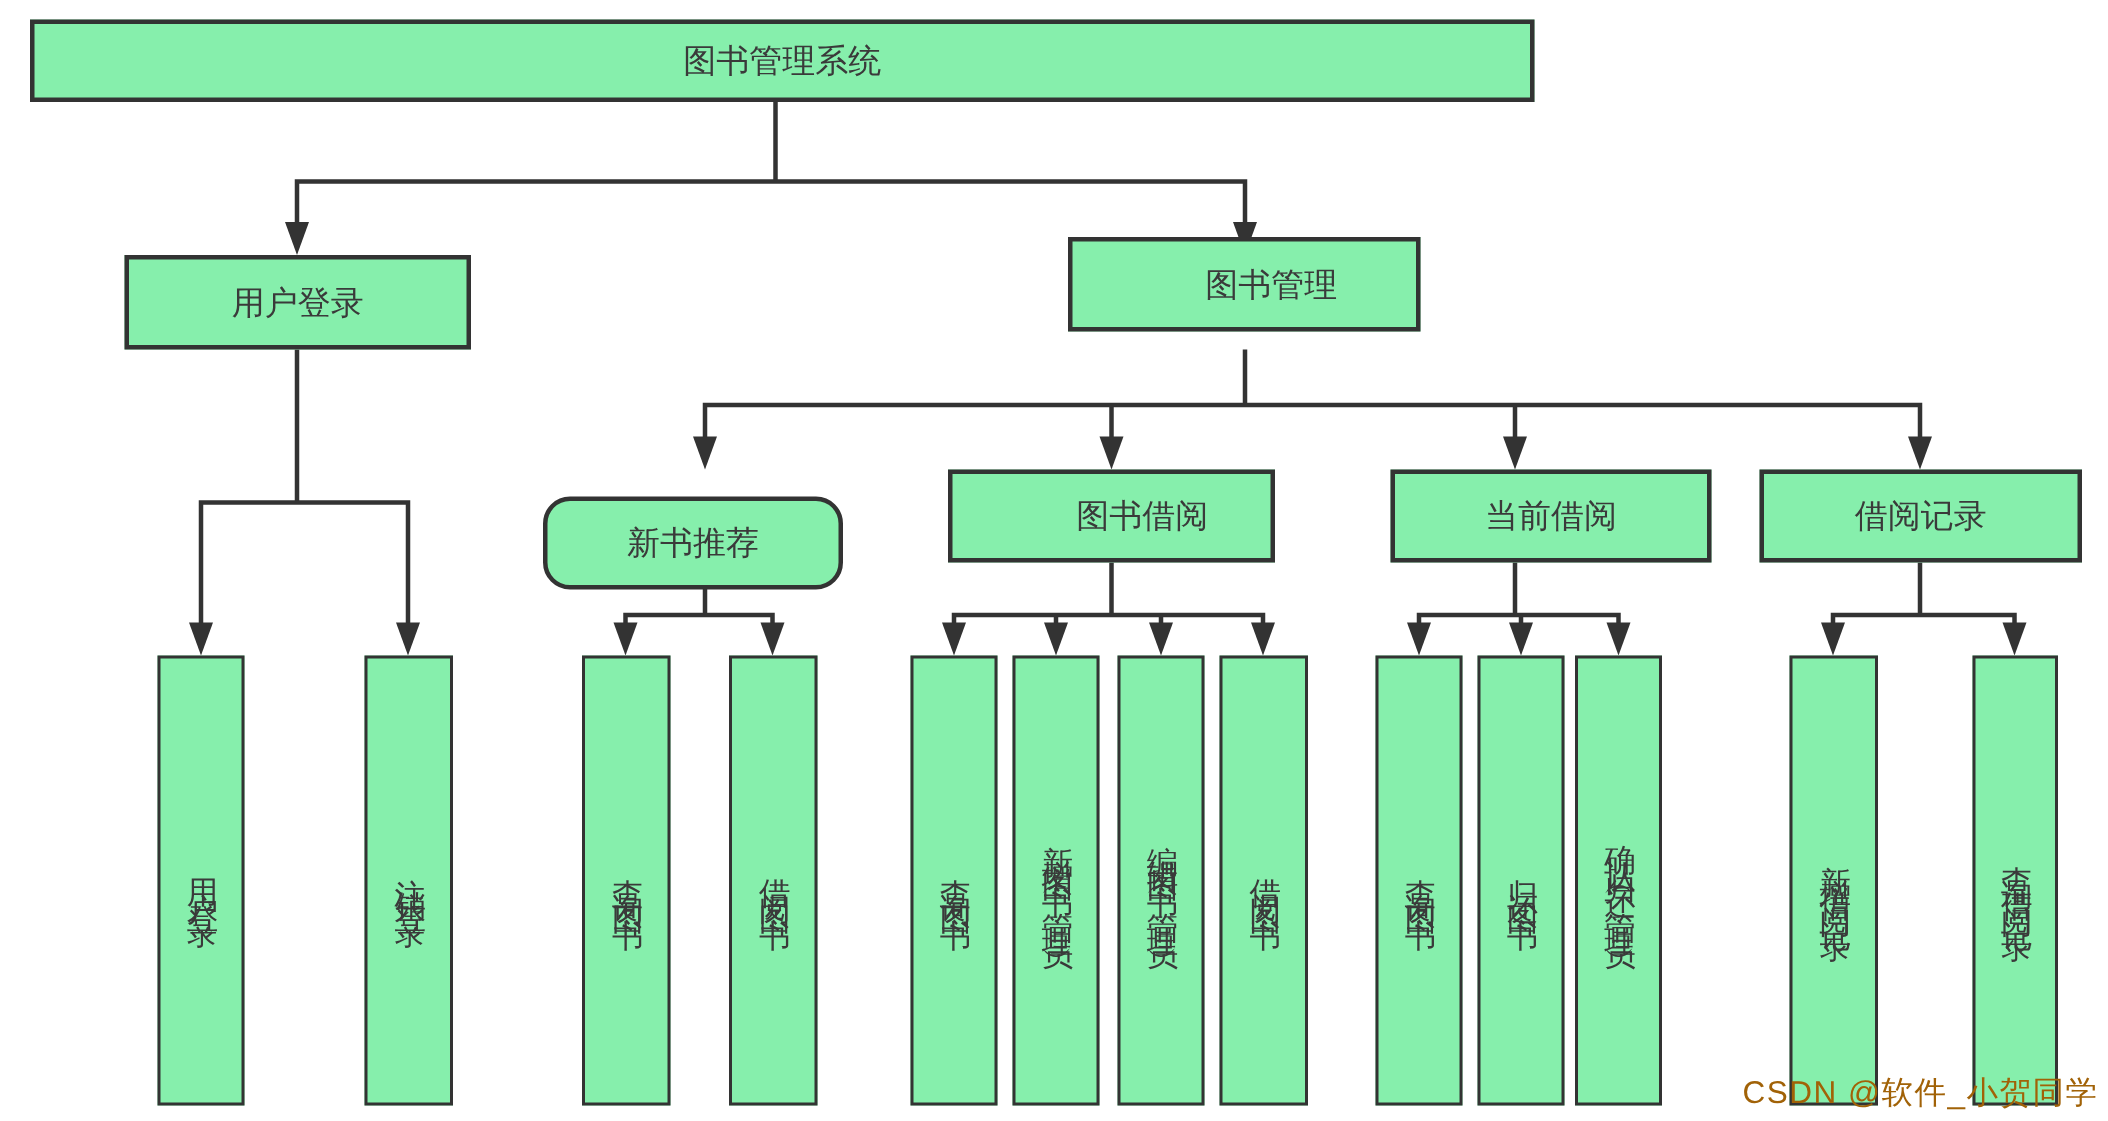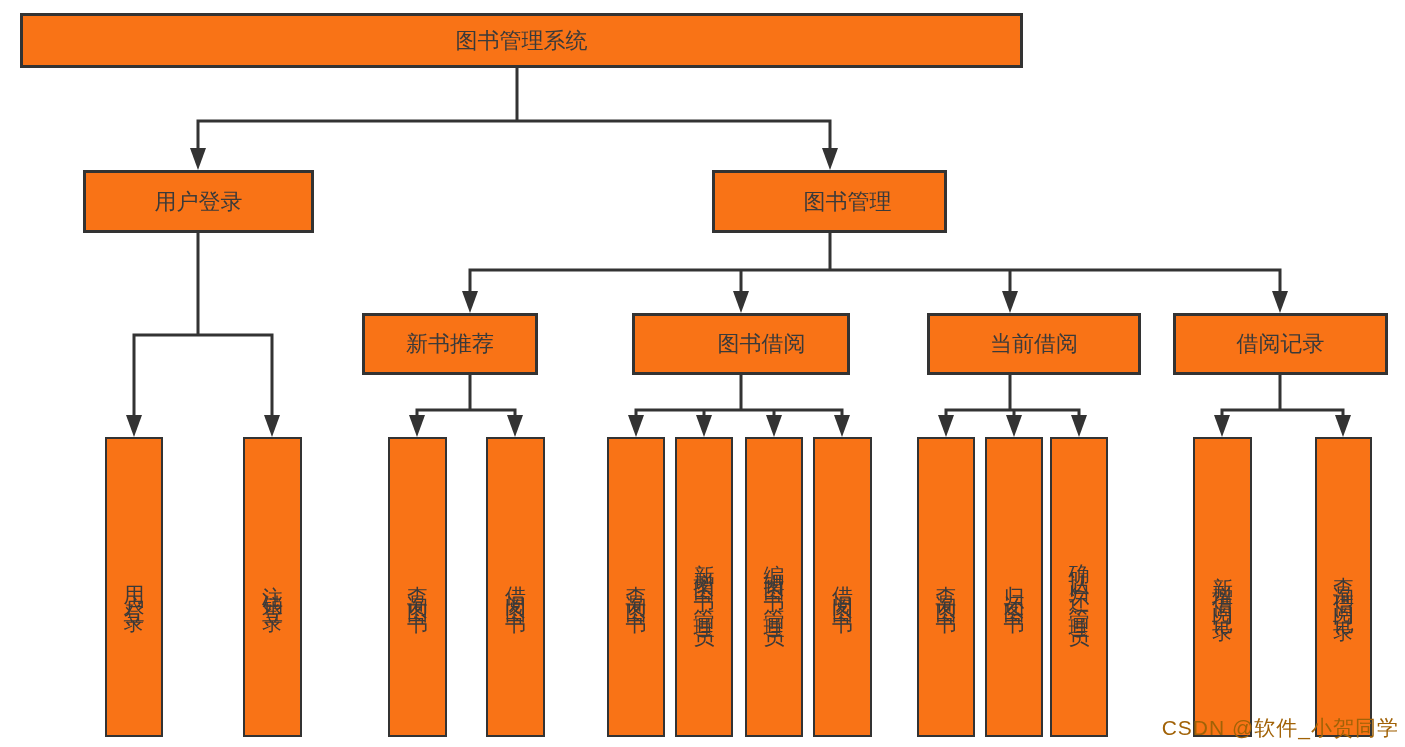--- a/index.html
+++ b/index.html
@@ -20,21 +20,21 @@
   .connectors {
     position: absolute;
     left: 0;
     top: 0;
     width: 1405px;
     height: 747px;
   }
   .box {
     position: absolute;
     box-sizing: border-box;
-    background: #f97316;
+    background: #86efac;
     border: 3px solid #333333;
     color: #3a3a3a;
     display: flex;
     align-items: center;
     justify-content: center;
     font-size: 22px;
     white-space: nowrap;
   }
   .leaf {
     border-width: 2px;
@@ -119,23 +119,23 @@
     </g>
     <g fill="#333333" stroke="none">
       <polygon points="1214,415 1230,415 1222,437"></polygon>
       <polygon points="1335,415 1351,415 1343,437"></polygon>
     </g>
   </svg>
 
   <div class="box" style="left:20px; top:13px; width:1003px; height:55px;">图书管理系统</div>
 
   <div class="box" style="left:83px; top:170px; width:231px; height:63px;">用户登录</div>
-  <div class="box" style="left:712px; top:170px; width:235px; height:63px;padding-left:36px;">图书管理</div>
+  <div class="box" style="left:712px; top:158px; width:235px; height:63px;padding-left:36px;">图书管理</div>
 
-  <div class="box" style="left:362px; top:313px; width:176px; height:62px;">新书推荐</div>
+  <div class="box" style="left:362px; top:331px; width:200px; height:62px;border-radius:18px;">新书推荐</div>
   <div class="box" style="left:632px; top:313px; width:218px; height:62px;padding-left:41px;">图书借阅</div>
   <div class="box" style="left:903px; top:313px; width:214px; height:62px;margin-left:24px;">当前借阅</div>
   <div class="box" style="left:1173px; top:313px; width:215px; height:62px;text-align:right;">借阅记录</div>
 
   <div class="box leaf" style="left:105px; width:58px;">用户登录</div>
   <div class="box leaf" style="left:243px; width:59px;">注销登录</div>
 
   <div class="box leaf" style="left:388px; width:59px;">查询图书</div>
   <div class="box leaf" style="left:486px; width:59px;">借阅图书</div>
 

